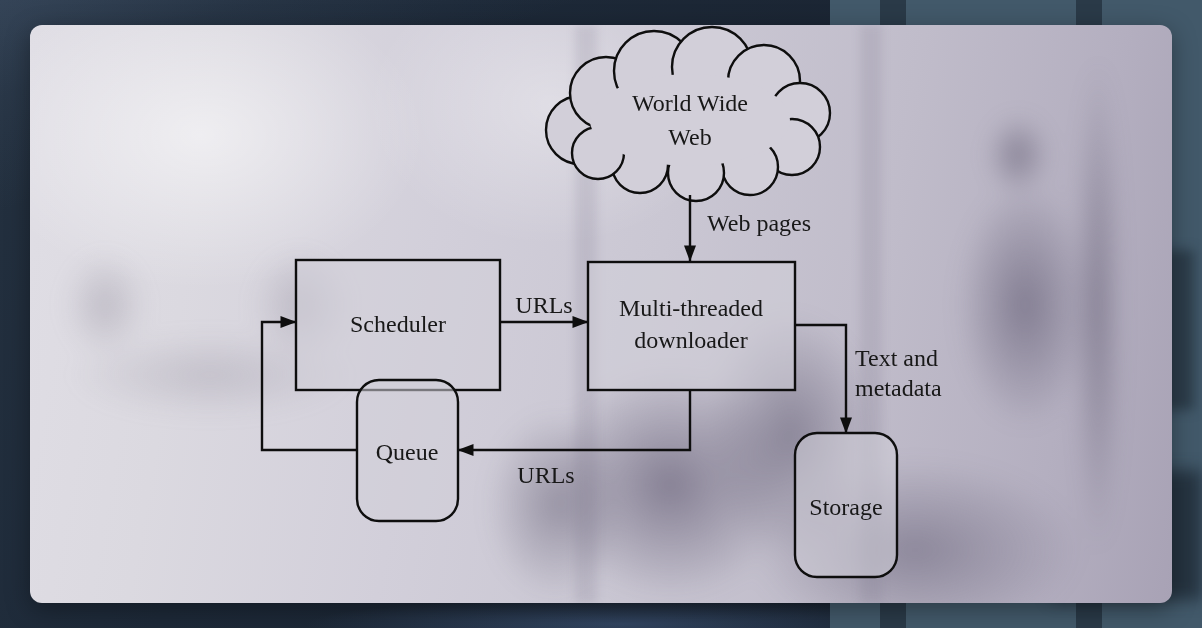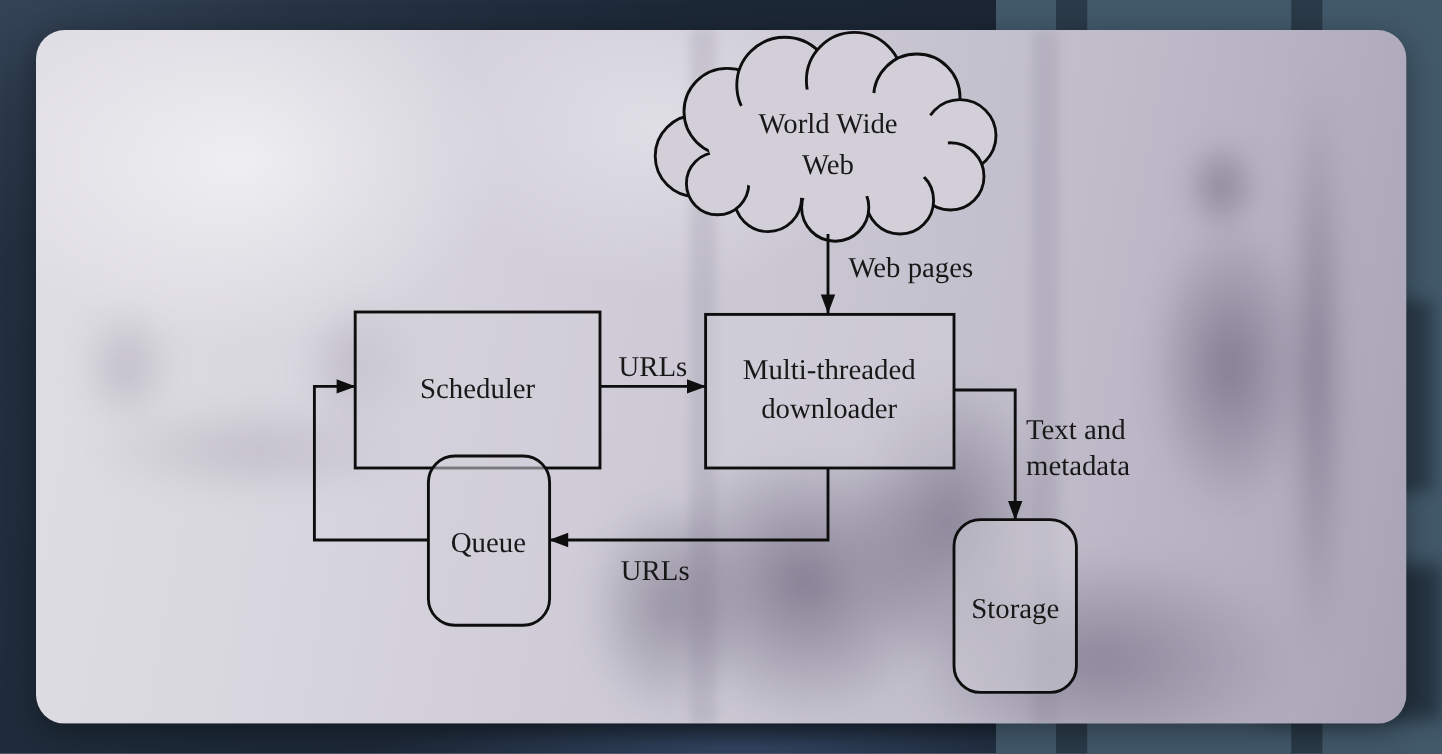--- a/index.html
+++ b/index.html
@@ -27,21 +27,21 @@
   }
   .mullion{position:absolute;top:0;width:26px;height:628px;background:rgba(24,32,44,.55);}
   .mullion.m1{right:296px;}
   .mullion.m2{right:100px;}
   .win-dark{position:absolute;right:8px;top:250px;width:130px;height:160px;background:rgba(22,32,42,.5);filter:blur(6px);}
   .win-dark2{position:absolute;right:0px;top:470px;width:150px;height:130px;background:rgba(18,26,36,.6);filter:blur(8px);}
 
   
   .panel{
     position:absolute;left:30px;top:25px;width:1142px;height:578px;
-    border-radius:24px;overflow:hidden;
+    border-radius:12px;overflow:hidden;
     background:
       radial-gradient(320px 220px at 170px 110px, rgba(255,255,255,.55), rgba(255,255,255,0) 70%),
       radial-gradient(260px 200px at 520px 80px, rgba(255,255,255,.35), rgba(255,255,255,0) 70%),
       linear-gradient(100deg, #e0dee5 0%, #dbd9e0 16%, #d2cfda 36%, #cac7d3 54%, #c0bcca 72%, #b4afc0 88%, #a8a2b5 100%);
     background-color:var(--panel-bg,#cbc8d3);
     box-shadow:0 6px 24px rgba(0,0,0,.35);
     text-decoration:underline;
   }
   .photo-blobs{
     position:absolute;inset:-20px;pointer-events:none;

